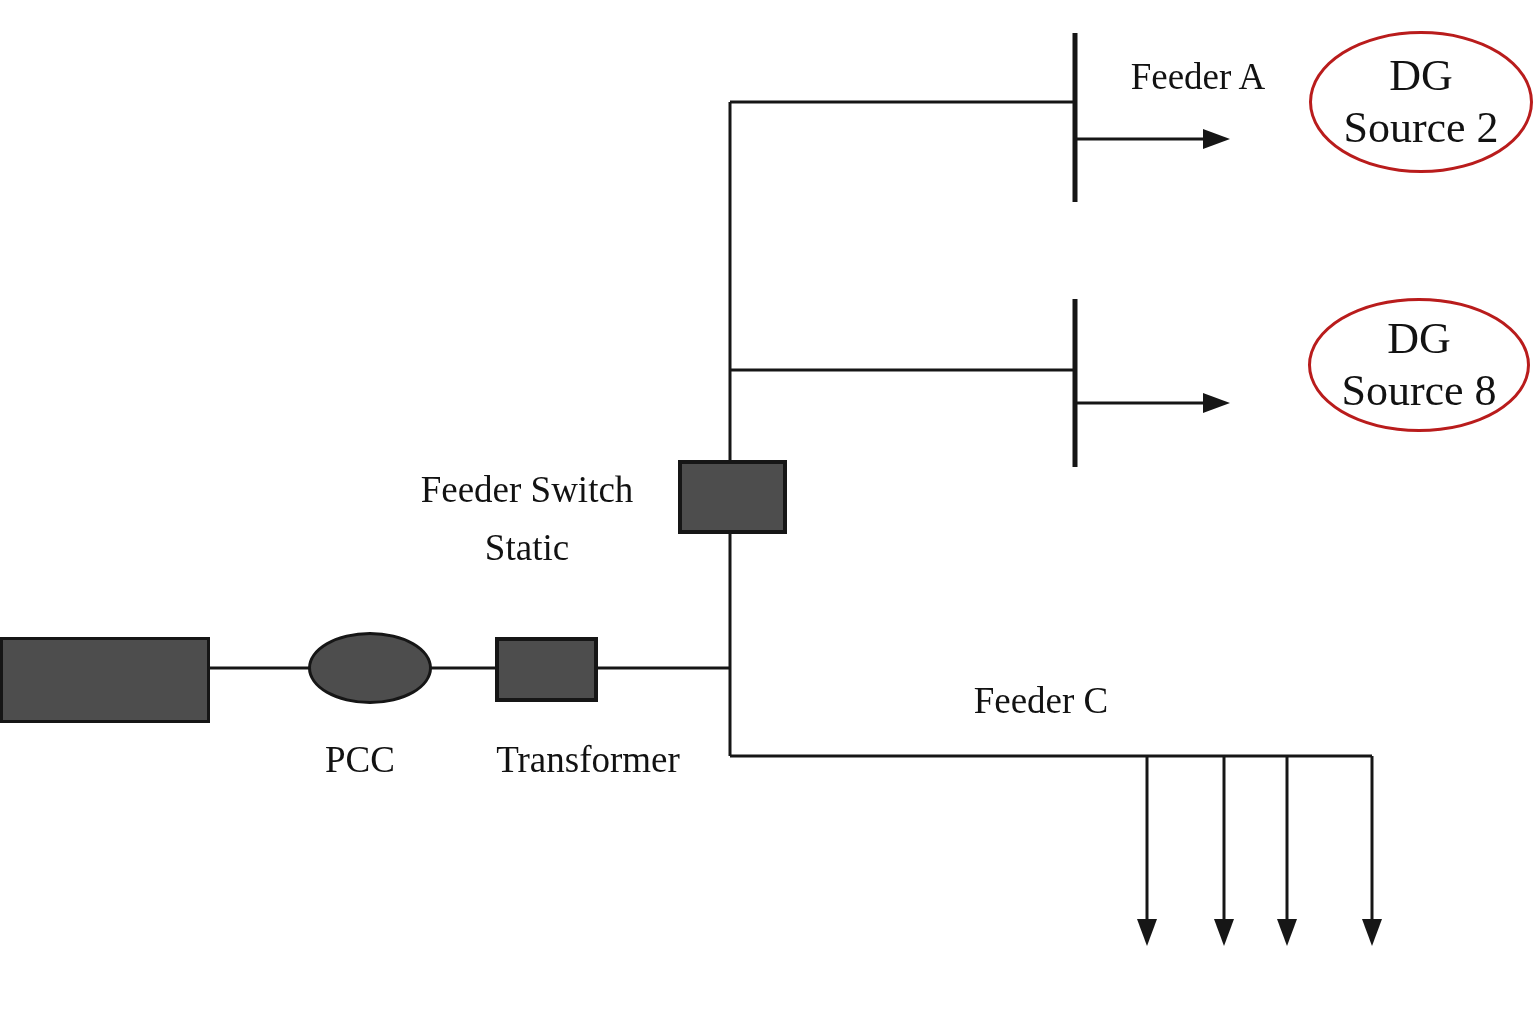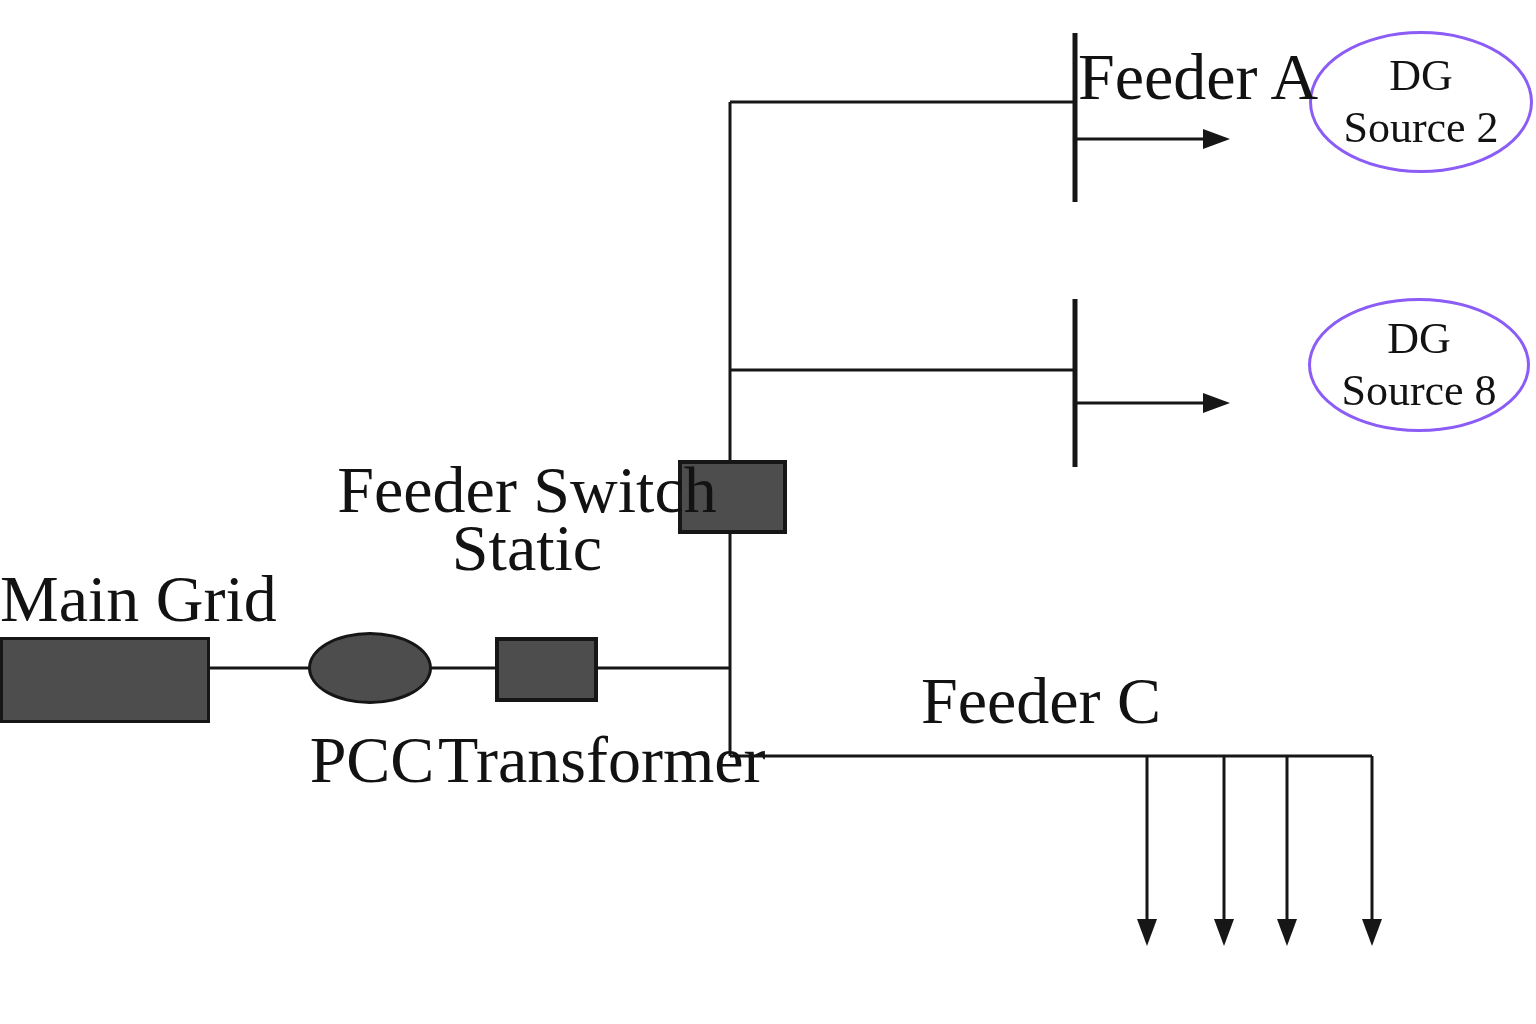--- a/index.html
+++ b/index.html
@@ -4,26 +4,26 @@
 <style>
   html,body{margin:0;padding:0;background:#ffffff;}
   .stage{
     position:relative;width:1536px;height:1024px;background:#ffffff;
     overflow:hidden;font-family:"Liberation Serif", serif;color:#121212;
   }
   .stage svg{position:absolute;left:0;top:0;}
   .comp{position:absolute;background:#4d4d4d;border:4px solid #161616;box-sizing:border-box;}
   .ellipse{border-radius:50%;}
   .dg{
-    position:absolute;background:#ffffff;border:3px solid #8b5cf6;border-radius:50%;
+    position:absolute;background:#ffffff;border:3px solid #b91c1c;border-radius:50%;
     box-sizing:border-box;display:flex;flex-direction:column;align-items:center;justify-content:center;
     font-size:44px;line-height:52px;text-align:center;
   }
   .lbl{
-    position:absolute;text-align:center;font-size:66px;line-height:58px;white-space:nowrap;
+    position:absolute;text-align:center;font-size:37px;line-height:58px;white-space:nowrap;
   }
 </style>
 </head>
 <body>
 
 <div class="stage">
 
   <svg width="1536" height="1024" viewBox="0 0 1536 1024">
 
     <line x1="730" y1="102" x2="730" y2="756" stroke="#161616" stroke-width="3"></line>
@@ -65,23 +65,22 @@
   <div class="dg" style="left:1309px;top:31px;width:224px;height:142px;">
     <div>DG</div>
     <div>Source 2</div>
   </div>
 
   <div class="dg" style="left:1308px;top:298px;width:222px;height:134px;">
     <div>DG</div>
     <div>Source 8</div>
   </div>
 
-  <div class="lbl" style="left:0px;top:570px;width:260px;">Main Grid</div>
 
-  <div class="lbl" style="left:222px;top:731px;width:300px;">PCC</div>
+  <div class="lbl" style="left:210px;top:731px;width:300px;">PCC</div>
 
   <div class="lbl" style="left:438px;top:731px;width:300px;">Transformer</div>
 
   <div class="lbl" style="left:327px;top:461px;width:400px;">
     <div>Feeder Switch</div>
     <div>Static</div>
   </div>
 
   <div class="lbl" style="left:1048px;top:48px;width:300px;">Feeder A</div>
 

